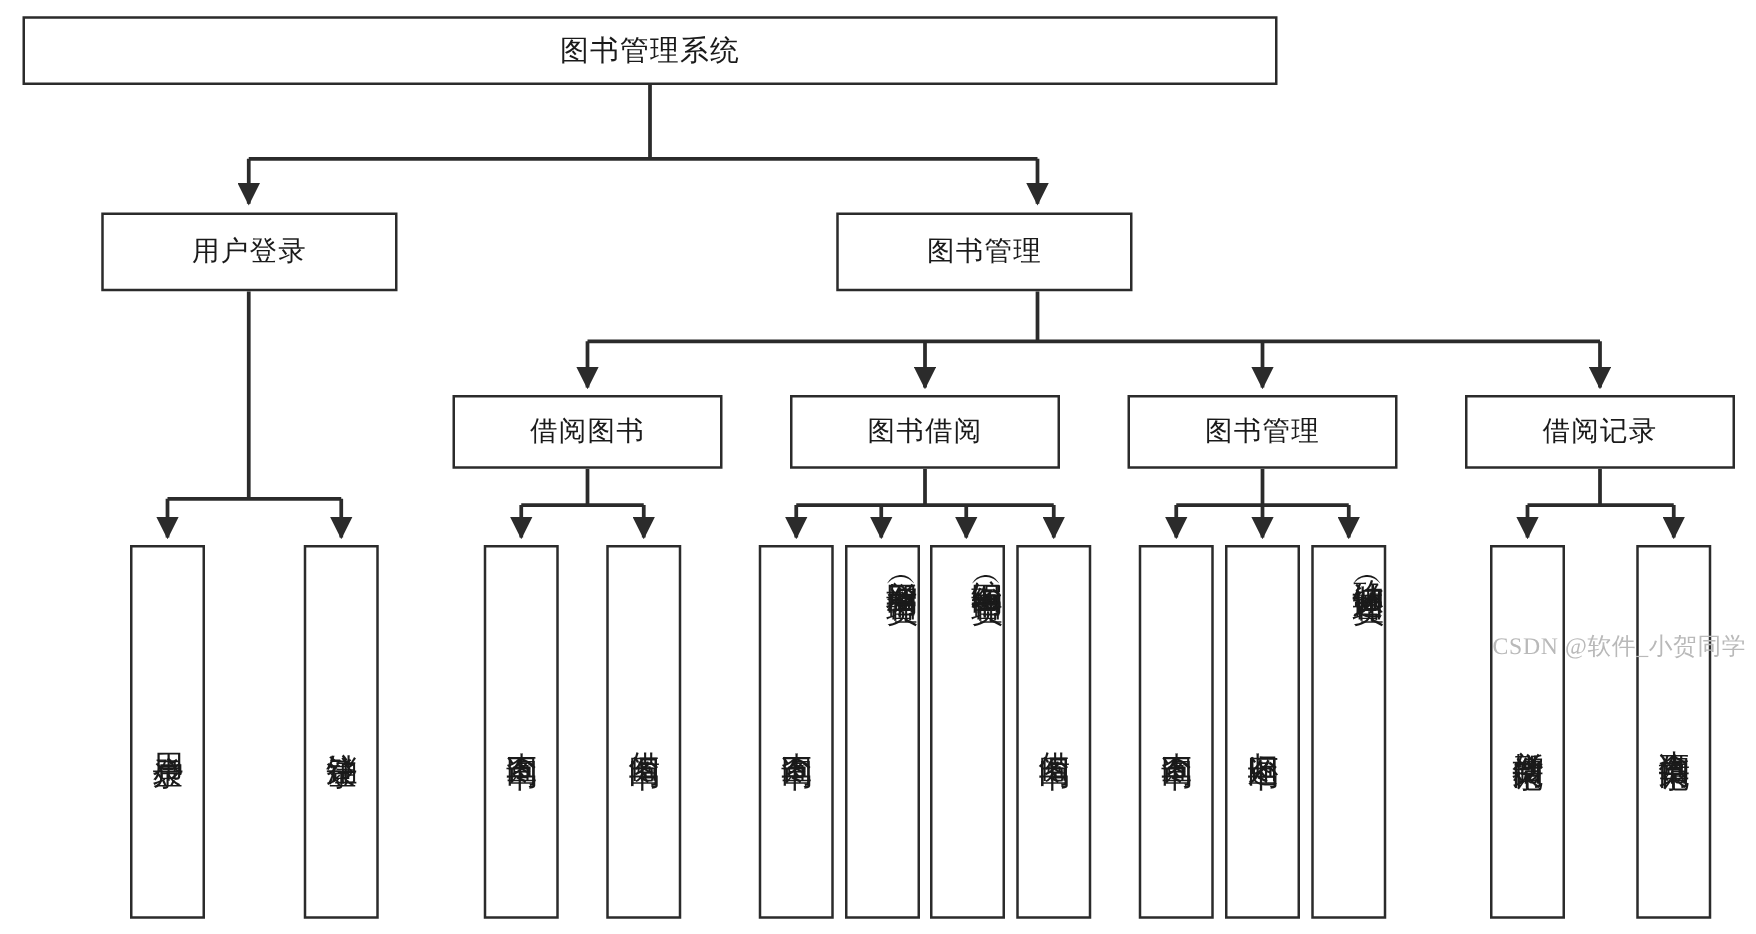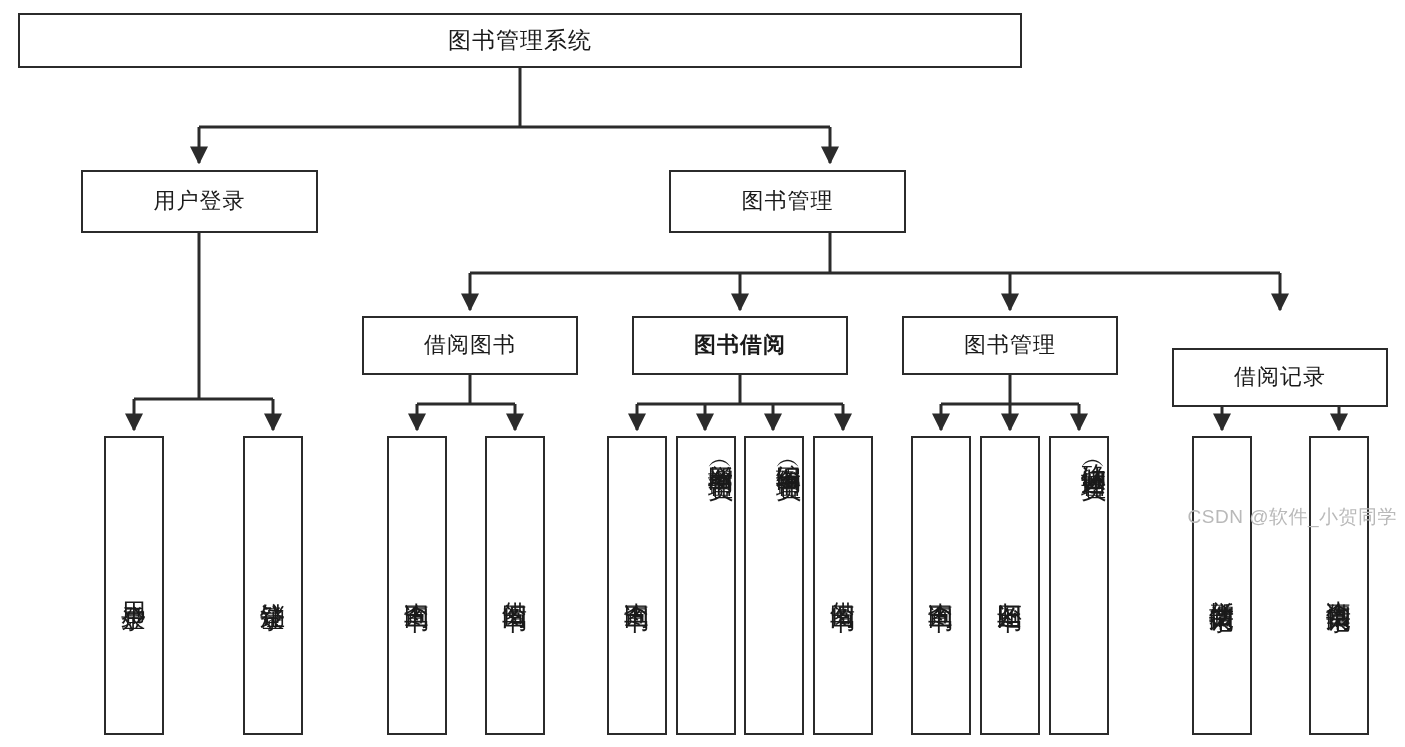--- a/index.html
+++ b/index.html
@@ -67,21 +67,21 @@
     align-items:flex-start;
     justify-content:center;
   }
   .watermark{
     position:absolute;
     right:8px;bottom:4px;
     font-size:19px;
     color:#b9b9b9;
     letter-spacing:0.5px;
     white-space:nowrap;
-    font-family:Liberation Sans, sans-serif;
+    font-family:Liberation Serif, serif;
     margin-left:36px;
   }
 </style>
 </head>
 <body>
 
 <div id="diagram">
 
   <svg id="svg-layer" width="1405" height="747" viewBox="0 0 1405 747" xmlns="http://www.w3.org/2000/svg">
     <defs>
@@ -142,29 +142,29 @@
   </div>
 
   <div class="node h" style="left:669px;top:170px;width:237px;height:63px;justify-content:center;">
     <span>图书管理</span>
   </div>
 
   <div class="node h" style="left:362px;top:316px;width:216px;height:59px;">
     <span>借阅图书</span>
   </div>
 
-  <div class="node h" style="left:632px;top:316px;width:216px;height:59px;font-weight:bold;">
+  <div class="node h" style="left:632px;top:316px;width:216px;height:59px;">
     <span>图书借阅</span>
   </div>
 
   <div class="node h" style="left:902px;top:316px;width:216px;height:59px;">
     <span>图书管理</span>
   </div>
 
-  <div class="node h" style="left:1172px;top:316px;width:216px;height:59px;margin-top:32px;">
+  <div class="node h" style="left:1172px;top:316px;width:216px;height:59px;">
     <span>借阅记录</span>
   </div>
 
   <div class="leaf center" style="left:104px;top:436px;width:60px;height:299px;">
     <span class="vtext">用户登录</span>
   </div>
 
   <div class="leaf center" style="left:243px;top:436px;width:60px;height:299px;">
     <span class="vtext">注销登录</span>
   </div>

